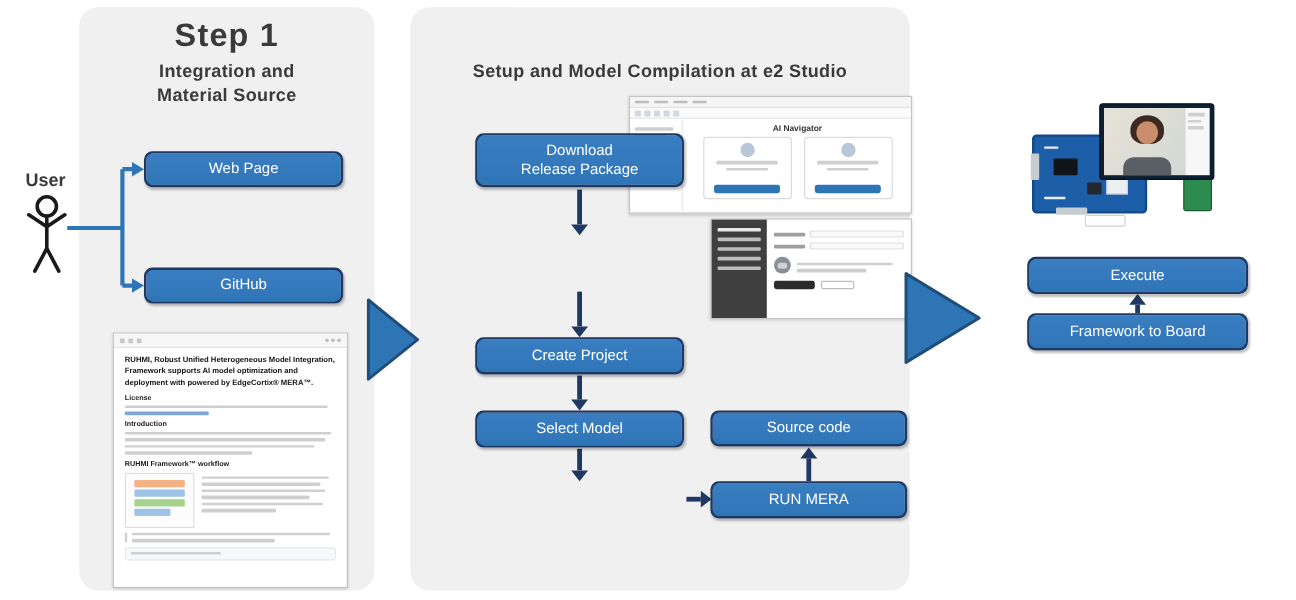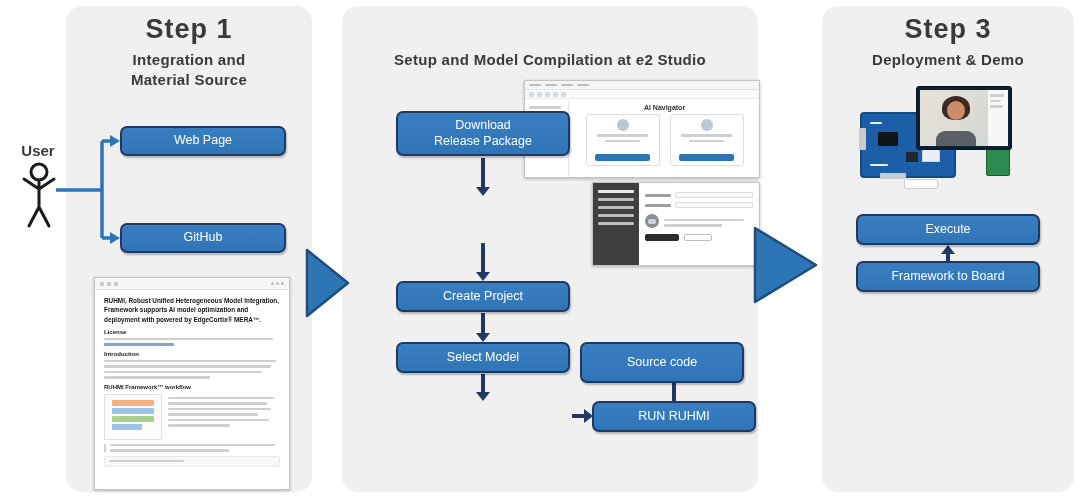--- a/index.html
+++ b/index.html
@@ -120,24 +120,20 @@
 <div class="canvas">
 
   <section class="panel" style="left:66px;top:6px;width:246px;height:486px">
     <h2 class="step-title">Step 1</h2>
     <div class="step-sub">Integration and
 Material Source</div>
   </section>
   <section class="panel" style="left:342px;top:6px;width:416px;height:486px">
     <div class="step-sub">Setup and Model Compilation at e2 Studio</div>
   </section>
-  <section class="panel" style="left:822px;top:6px;width:252px;height:486px">
-    <h2 class="step-title">Step 3</h2>
-    <div class="step-sub">Deployment &amp; Demo</div>
-  </section>
 
   <svg class="big-arrow" style="left:305px;top:247px" width="46" height="72" viewBox="0 0 46 72">
     <polygon points="2,3 43,36 2,69" fill="#2e75b6" stroke="#1f4e79" stroke-width="2.5" stroke-linejoin="round"></polygon>
   </svg>
   <svg class="big-arrow" style="left:753px;top:225px" width="66" height="80" viewBox="0 0 66 80">
     <polygon points="2,3 63,40 2,77" fill="#2e75b6" stroke="#1f4e79" stroke-width="2.5" stroke-linejoin="round"></polygon>
   </svg>
 
   <div class="user-label" style="left:8px;top:142px;width:60px">User</div>
   <svg style="position:absolute;left:16px;top:162px" width="46" height="68" viewBox="0 0 46 68">
@@ -199,22 +195,22 @@
       <div class="doc-box">
         <div class="tl" style="width:45%;margin-top:1px"></div>
       </div>
     </div>
   </div>
 
   <div class="bbox" style="left:396px;top:111px;width:174px;height:45px">Download
 Release Package</div>
   <div class="bbox" style="left:396px;top:281px;width:174px;height:31px">Create Project</div>
   <div class="bbox" style="left:396px;top:342px;width:174px;height:31px">Select Model</div>
-  <div class="bbox" style="left:580px;top:342px;width:164px;height:41px">Source code</div>
-  <div class="bbox" style="left:592px;top:401px;width:164px;height:31px">RUN RUHMI</div>
+  <div class="bbox" style="left:592px;top:342px;width:164px;height:30px">Source code</div>
+  <div class="bbox" style="left:592px;top:401px;width:164px;height:31px">RUN MERA</div>
 
   <div class="varrow" style="left:481px;top:158px;height:29px"></div>
   <div class="varrow" style="left:481px;top:243px;height:29px"></div>
   <div class="varrow" style="left:481px;top:313px;height:20px"></div>
   <div class="varrow" style="left:481px;top:374px;height:18px"></div>
   <div class="harrow" style="left:572px;top:414px;width:12px"></div>
   <div class="uarrow" style="left:672px;top:382px;height:19px"></div>
 
   <div class="shot s1">
     <div class="s1-menubar">

